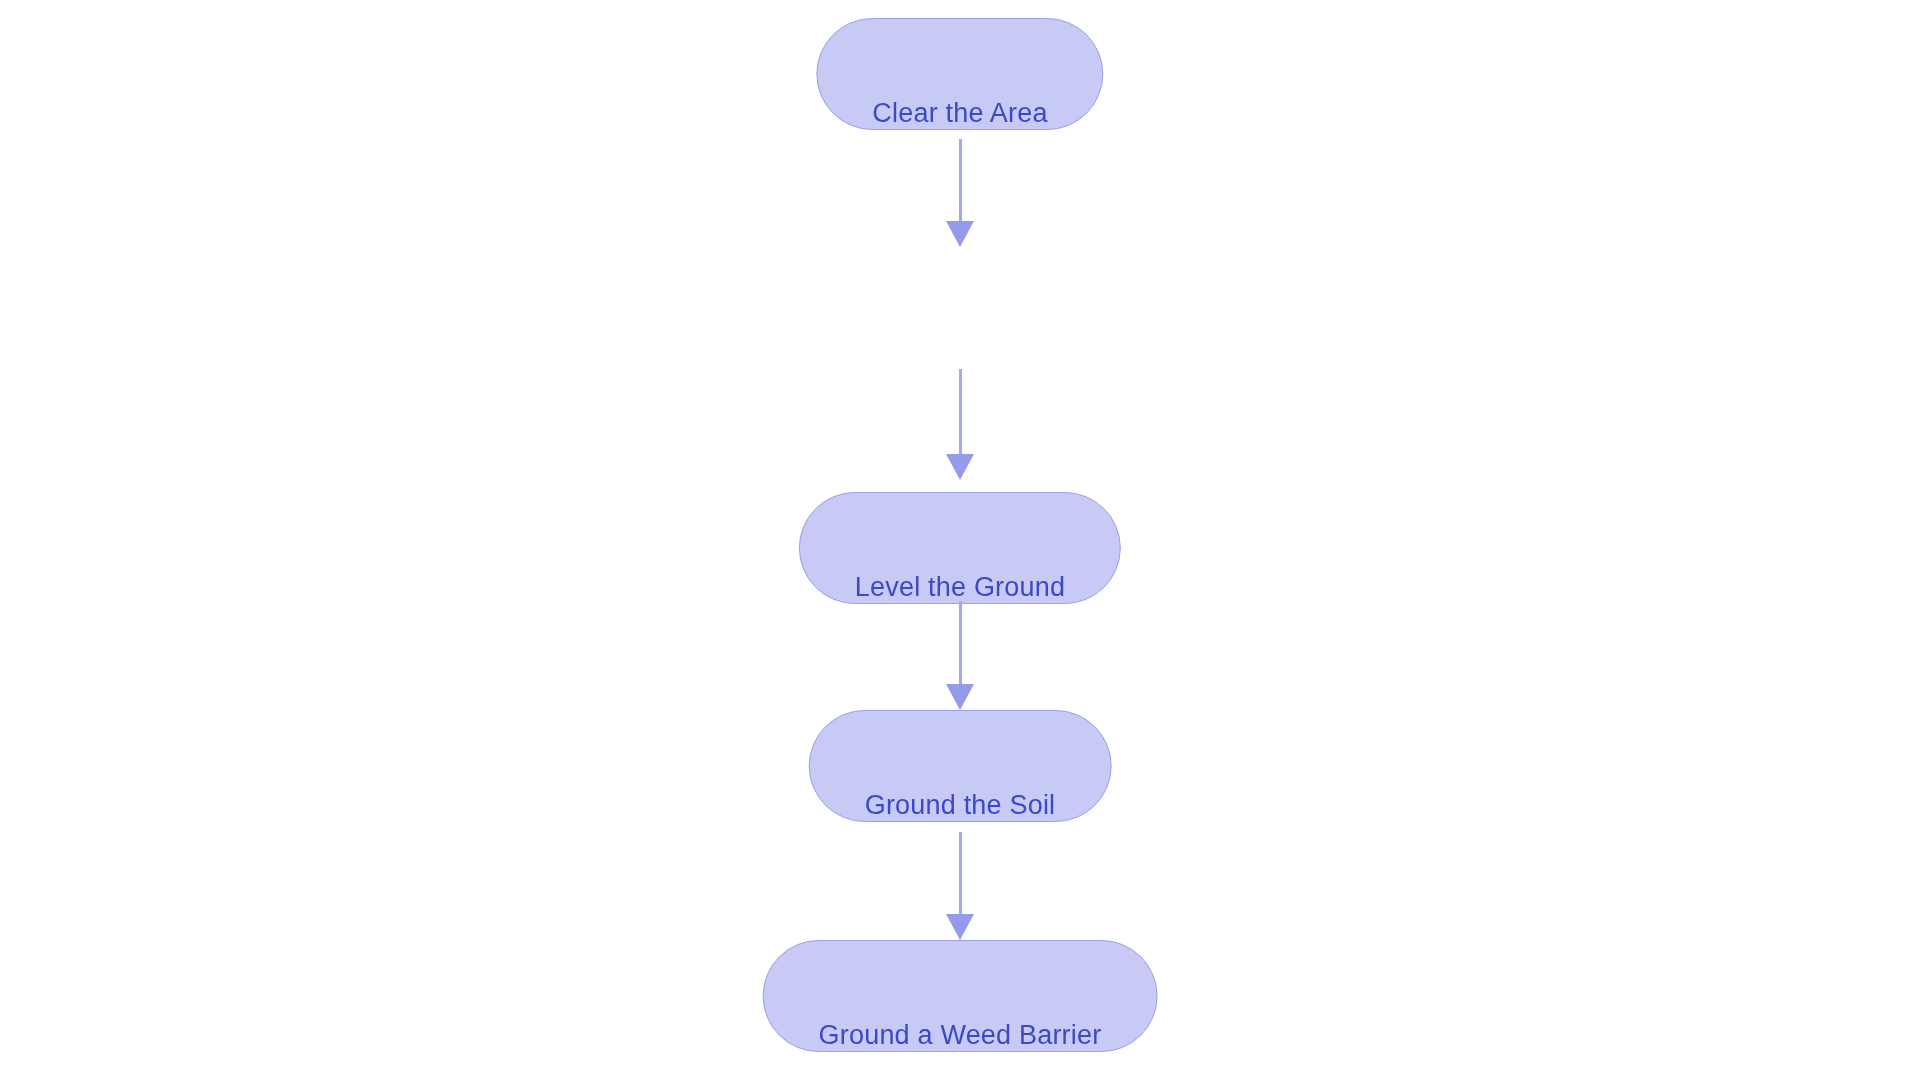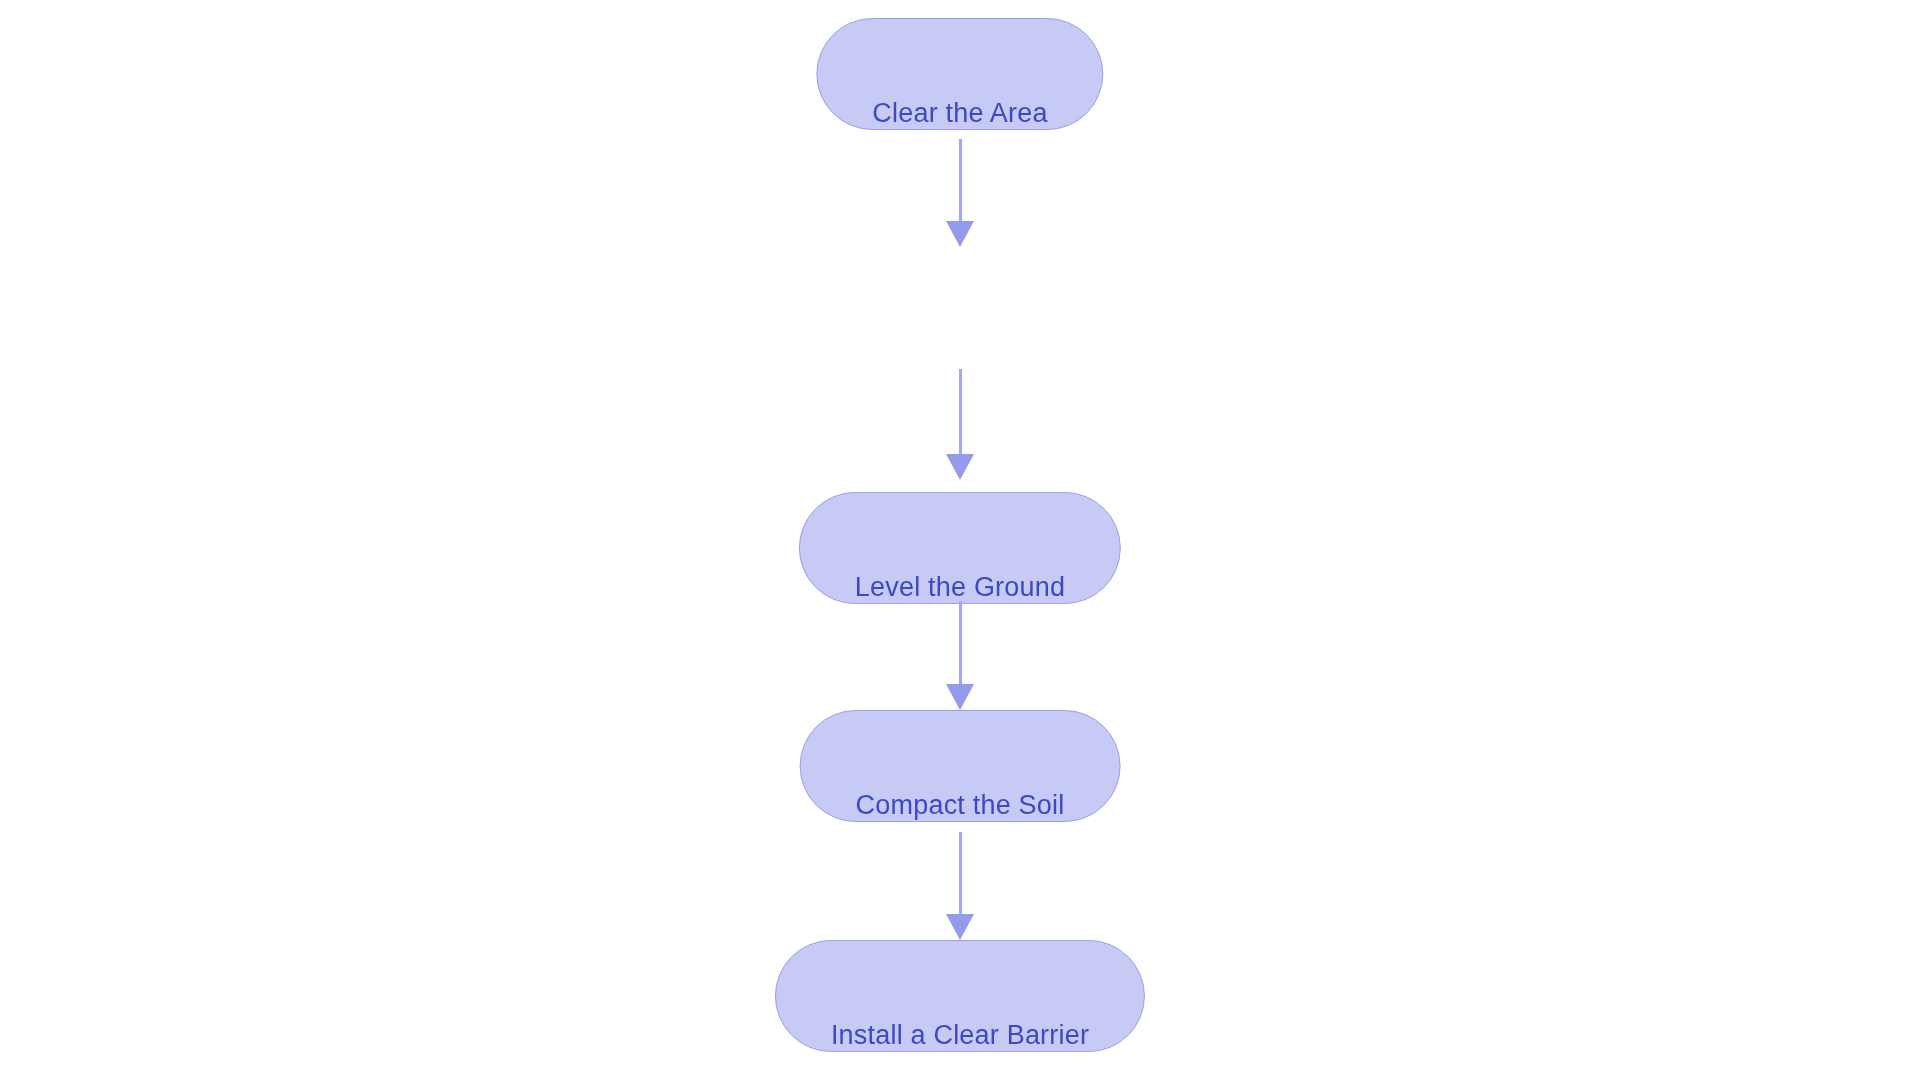--- a/index.html
+++ b/index.html
@@ -92,25 +92,25 @@
   <div class="node n3">
     <span>Level the Ground</span>
   </div>
 
   <div class="arrow a3">
     <div class="line"></div>
     <div class="head"></div>
   </div>
 
   <div class="node n4">
-    <span>Compact the Soil</span>
+    <span>Ground the Soil</span>
   </div>
 
   <div class="arrow a4">
     <div class="line"></div>
     <div class="head"></div>
   </div>
 
   <div class="node n5">
-    <span>Install a Clear Barrier</span>
+    <span>Ground a Weed Barrier</span>
   </div>
 
 </div>
 
 </body></html>

